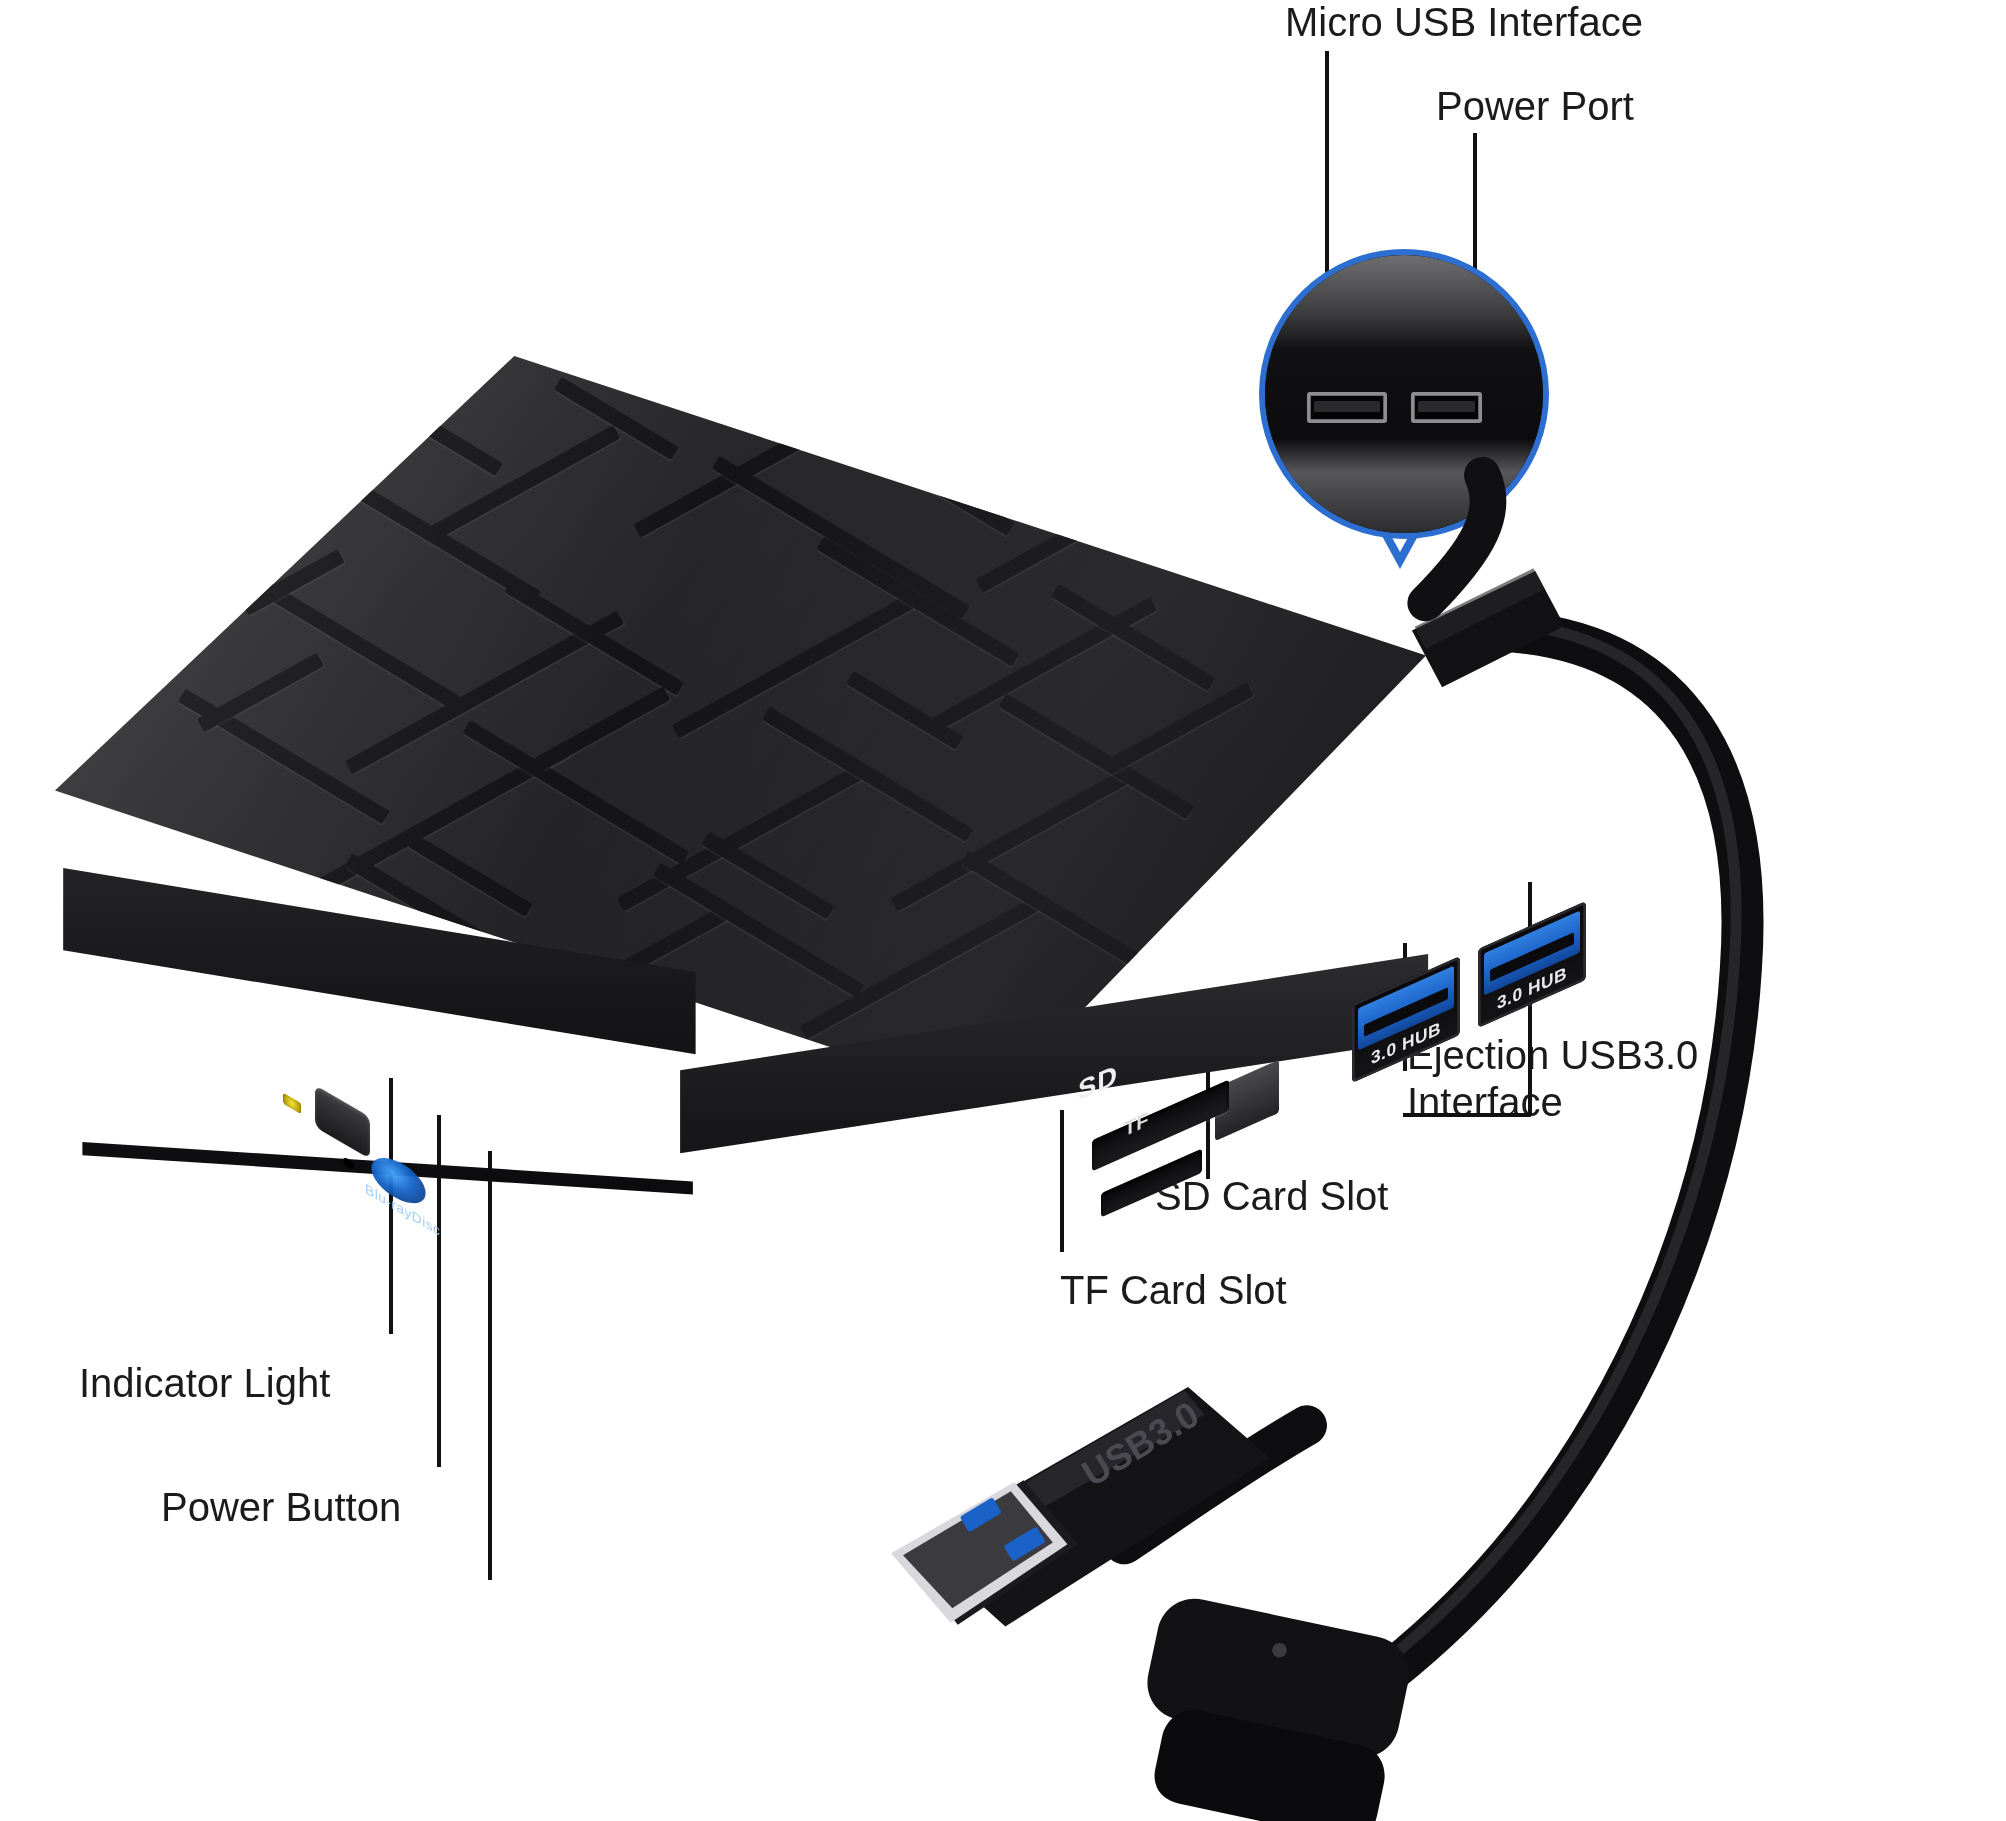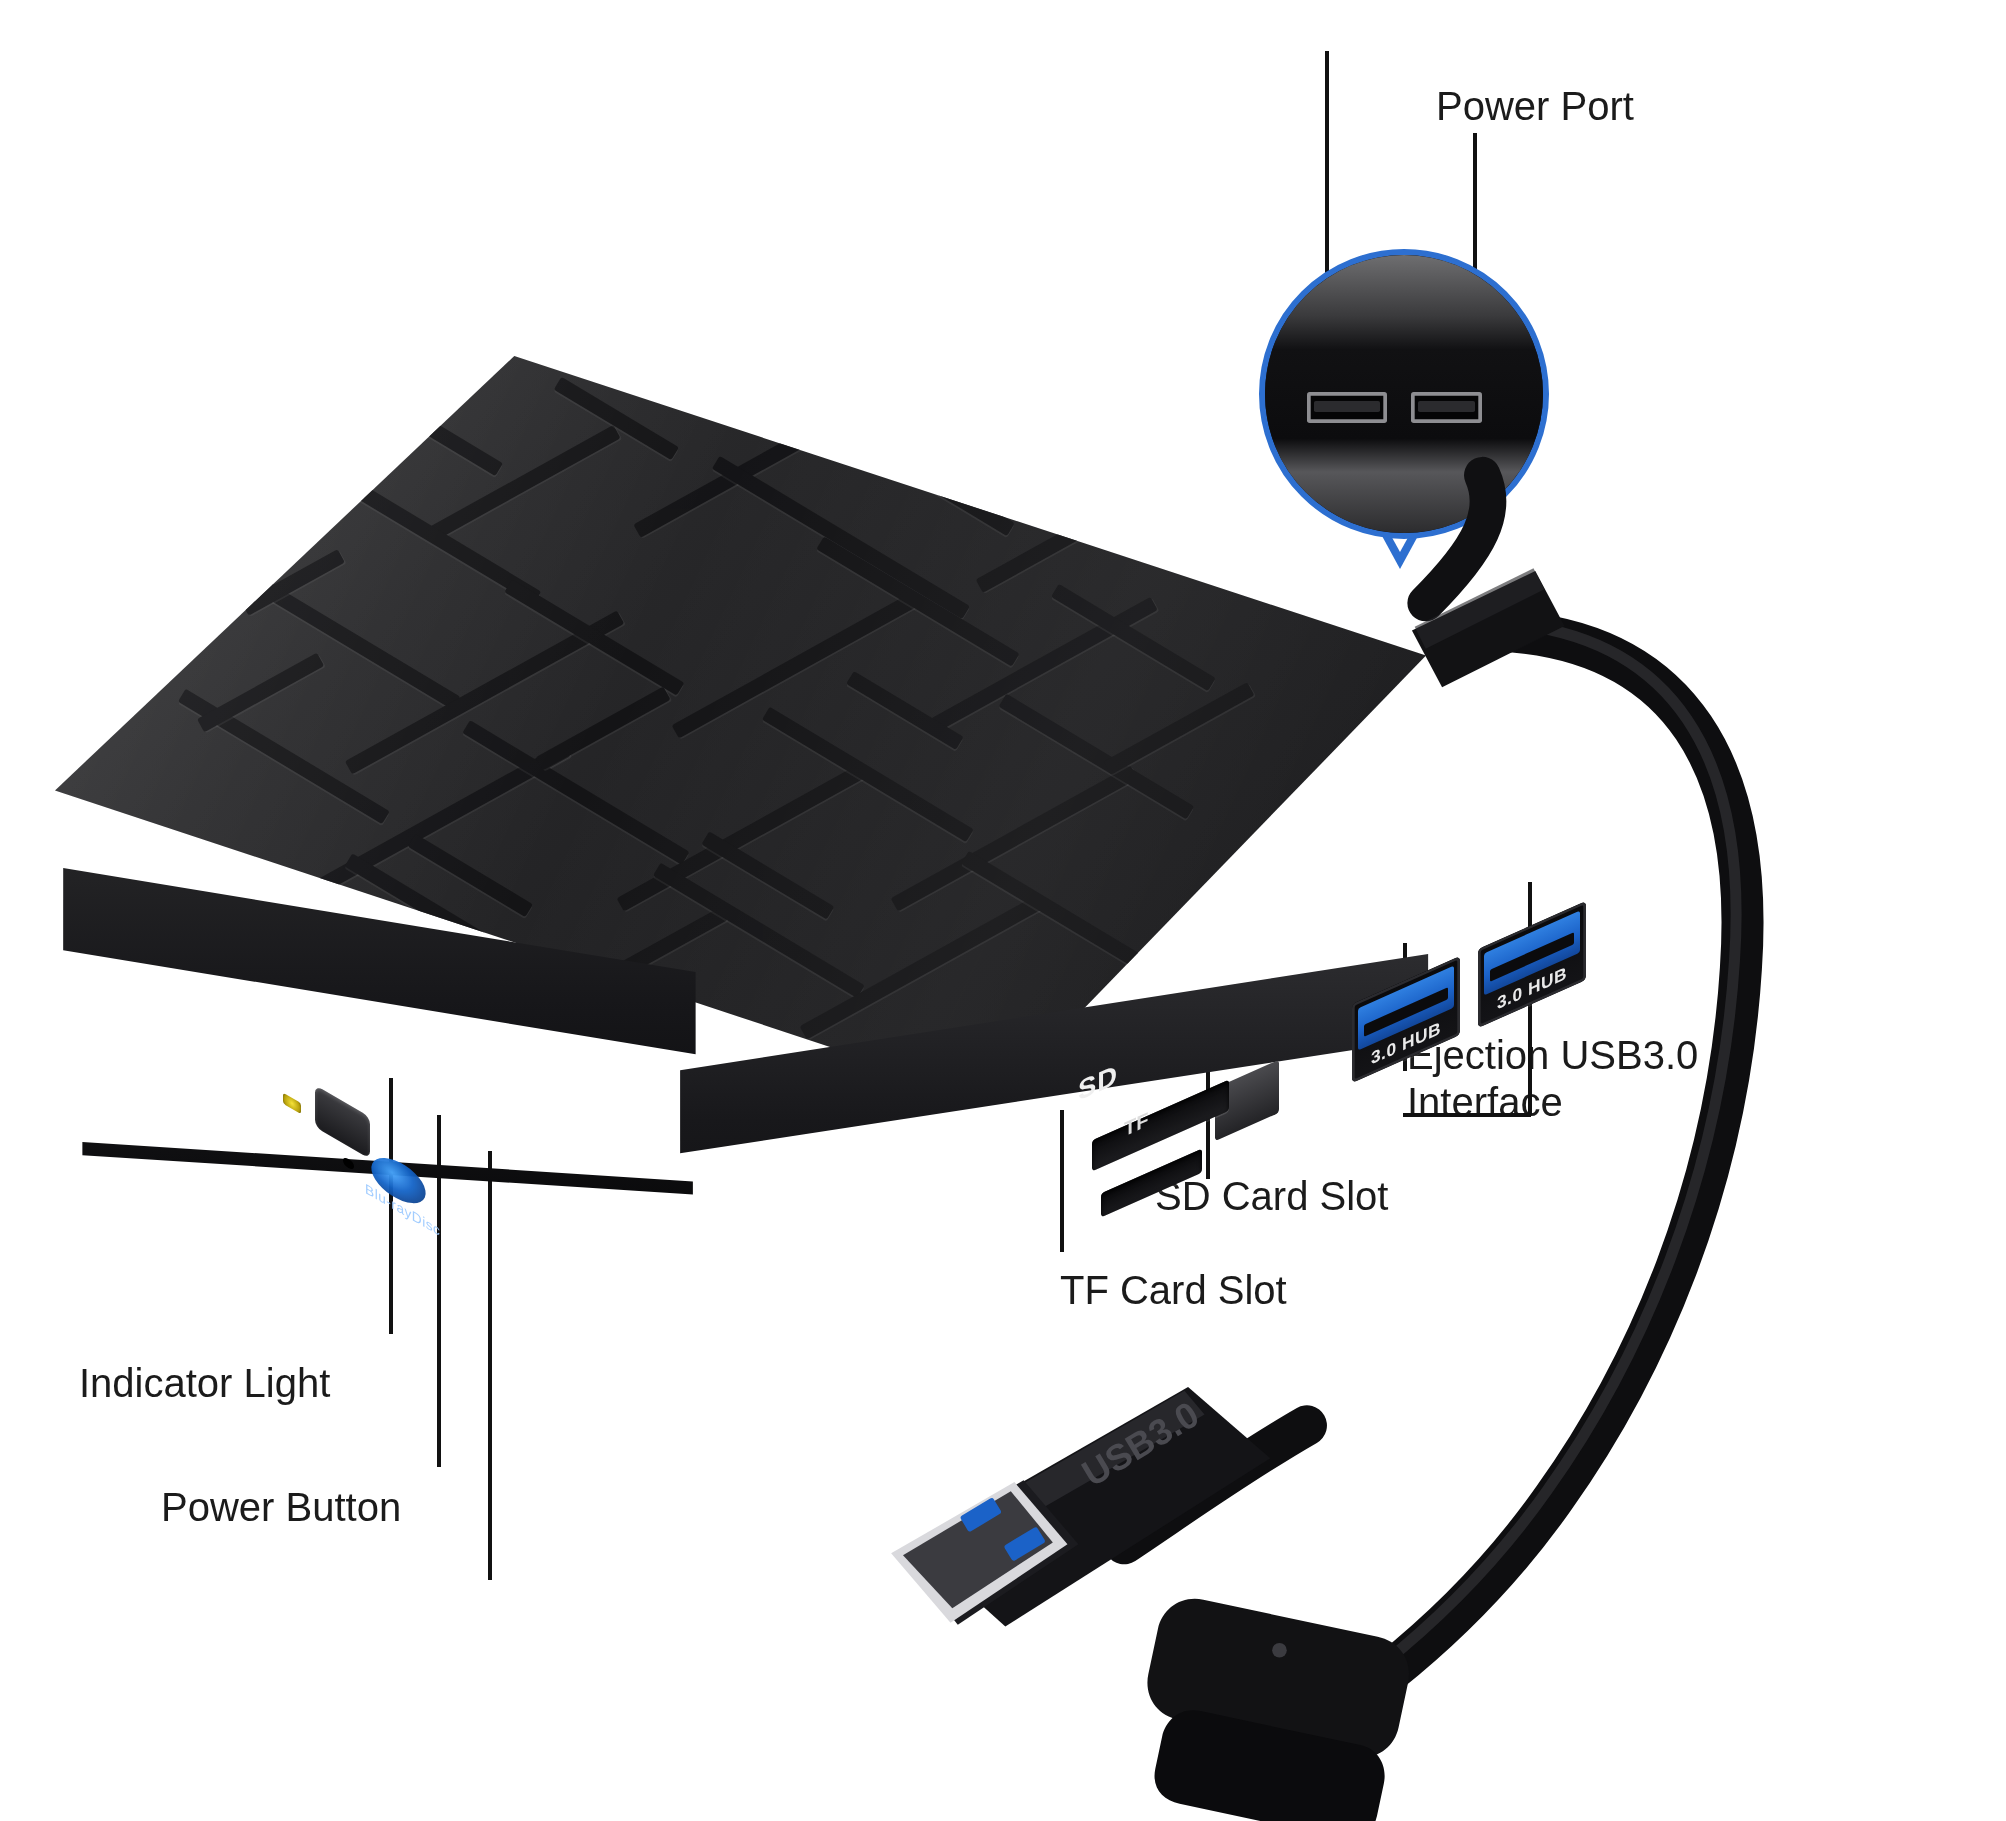--- a/index.html
+++ b/index.html
@@ -102,20 +102,21 @@
   .bubble-tail{position:absolute;left:1369px;top:512px;width:0;height:0;
     border-left:31px solid transparent;border-right:31px solid transparent;border-top:57px solid #2d6fd0;}
   .bubble-tail:after{content:"";position:absolute;left:-22px;top:-57px;
     border-left:22px solid transparent;border-right:22px solid transparent;border-top:40px solid #ffffff;}
 </style>
 </head>
 <body>
 
 <div class="stage">
 
+  <div class="lbl big" style="left:1285px;top:0px;">Micro USB Interface</div>
   <div class="lbl big" style="left:1436px;top:84px;">Power Port</div>
 
   <div class="lbl big" style="left:1407px;top:1033px;">Ejection USB3.0</div>
   <div class="lbl big" style="left:1407px;top:1080px;">Interface</div>
 
   <div class="lbl big" style="left:1155px;top:1174px;">SD Card Slot</div>
   <div class="lbl big" style="left:1060px;top:1268px;">TF Card Slot</div>
 
   <div class="lbl big" style="left:79px;top:1361px;">Indicator Light</div>
   <div class="lbl big" style="left:161px;top:1485px;">Power Button</div>

